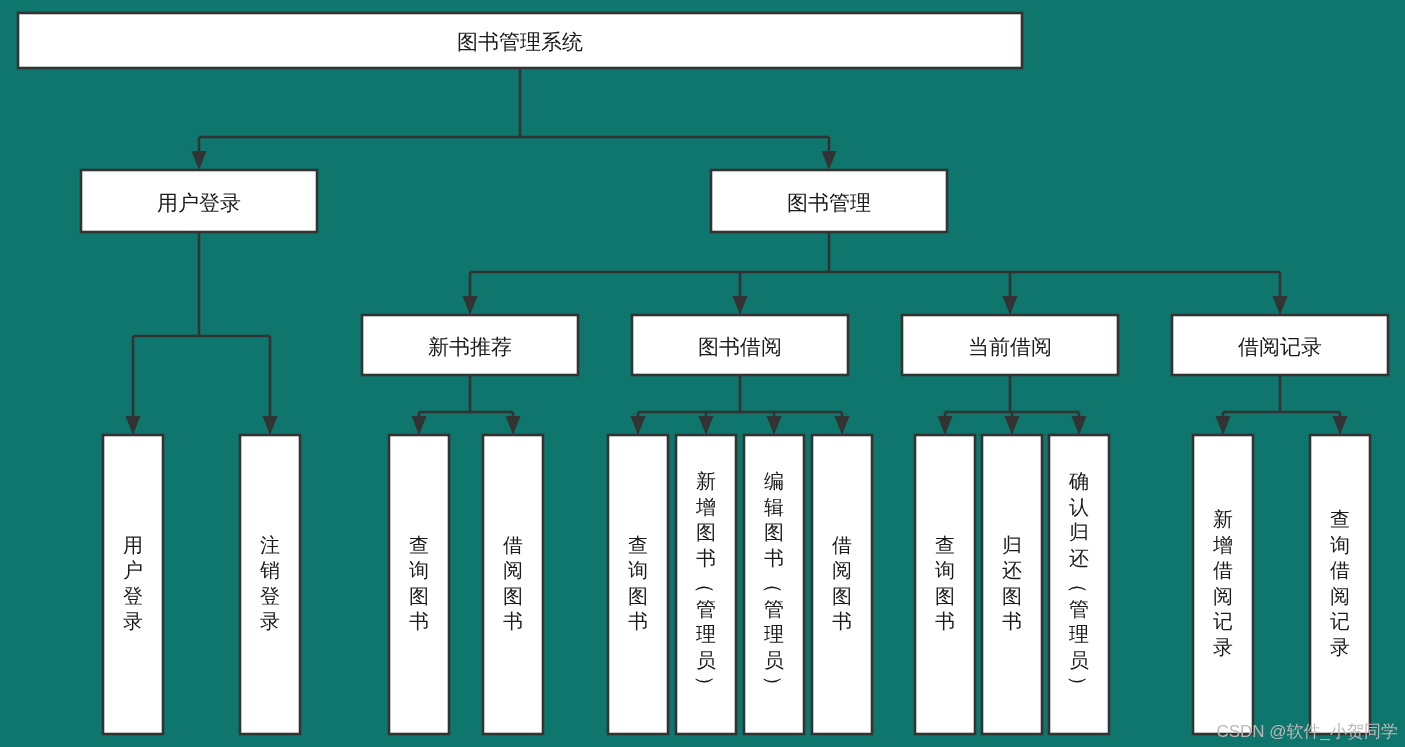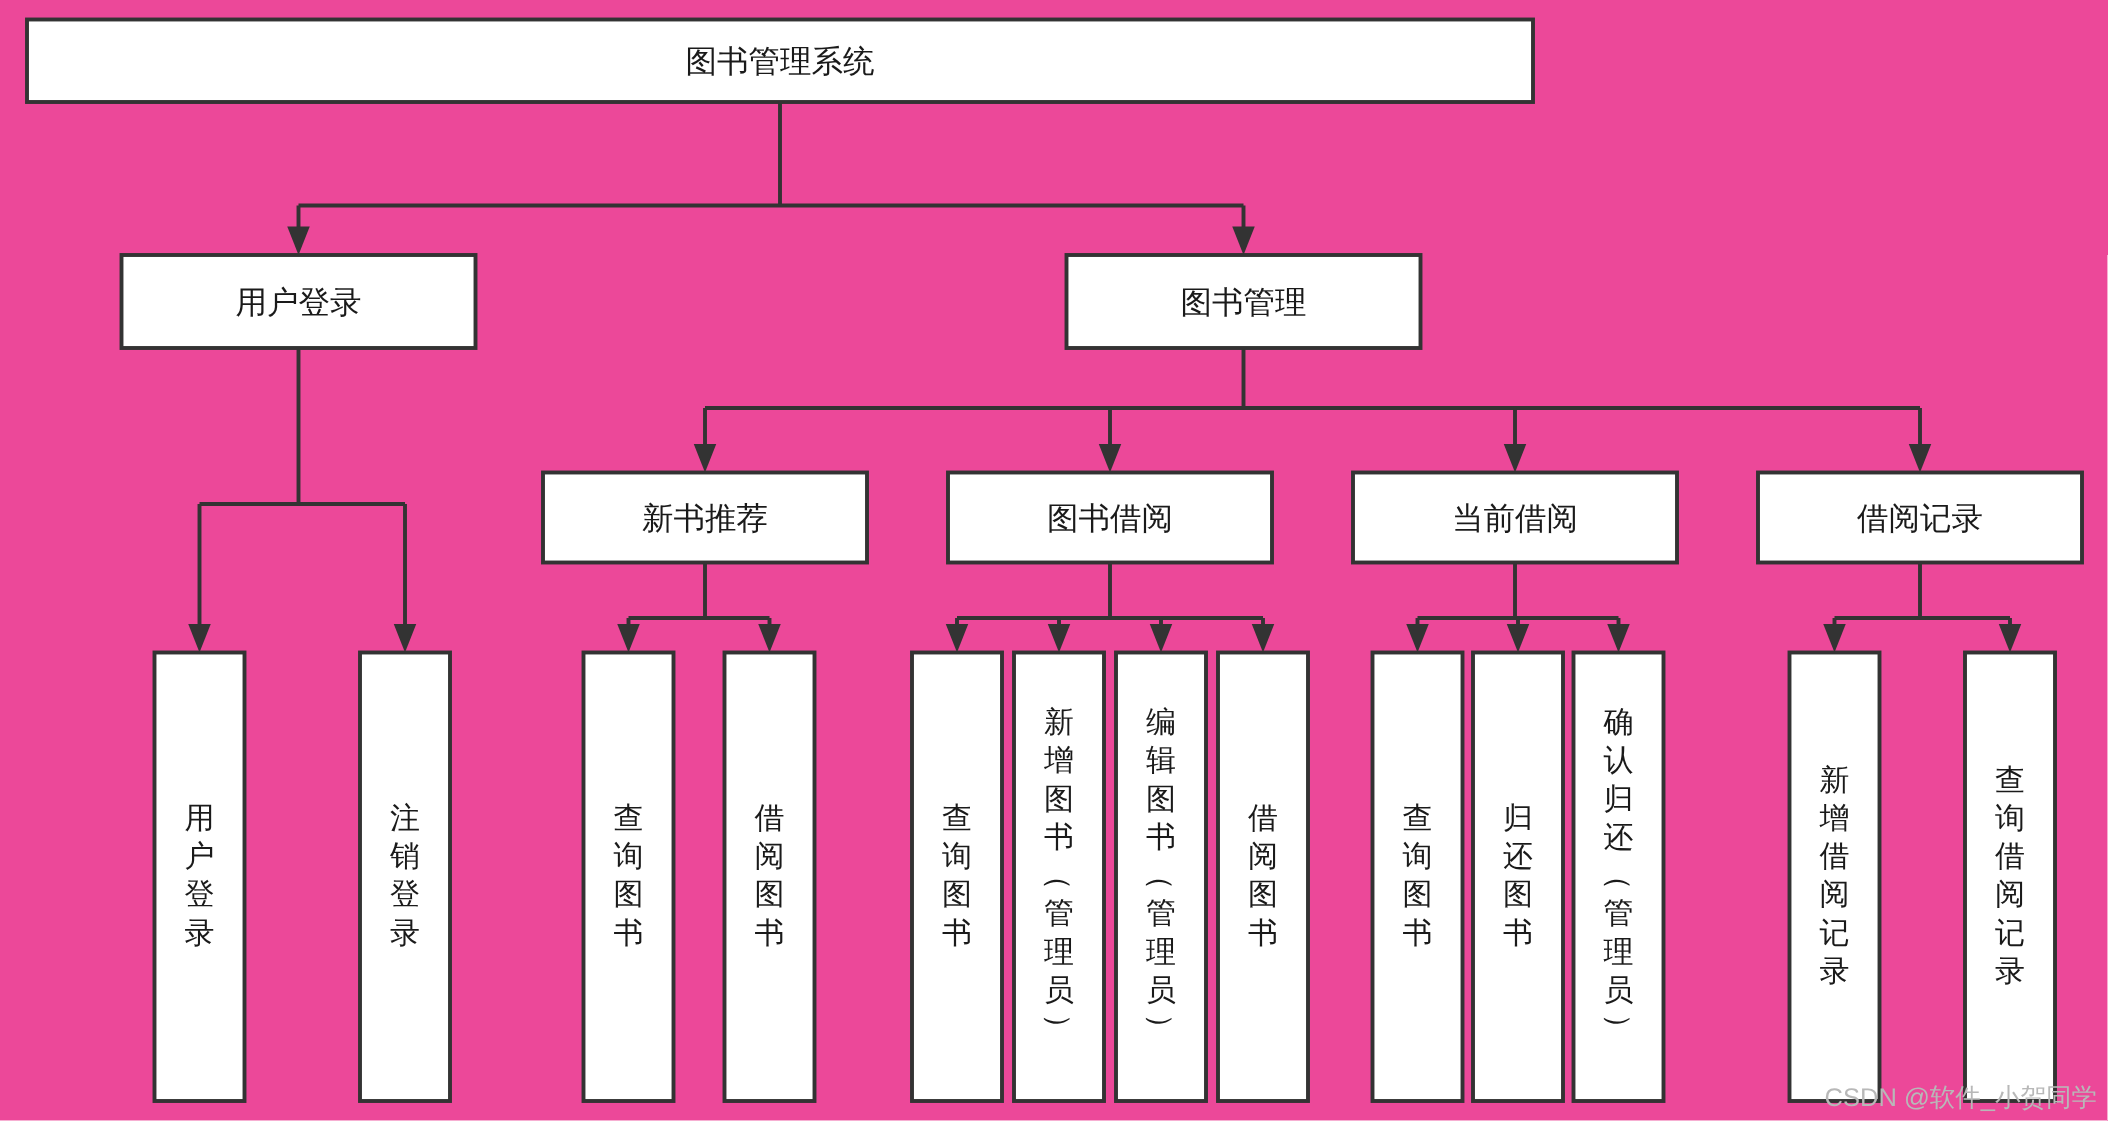--- a/index.html
+++ b/index.html
@@ -11,21 +11,21 @@
   body {
     width: 1405px;
     height: 747px;
     overflow: hidden;
     font-family: "Liberation Sans", "DejaVu Sans", sans-serif;
   }
   #diagram-root {
     position: relative;
     width: 1405px;
     height: 747px;
-    background: #ec4899;
+    background: #0f766e;
   }
   svg#diagram-svg {
     position: absolute;
     left: 0;
     top: 0;
     width: 1405px;
     height: 747px;
     display: block;
   }
   .node-box {

